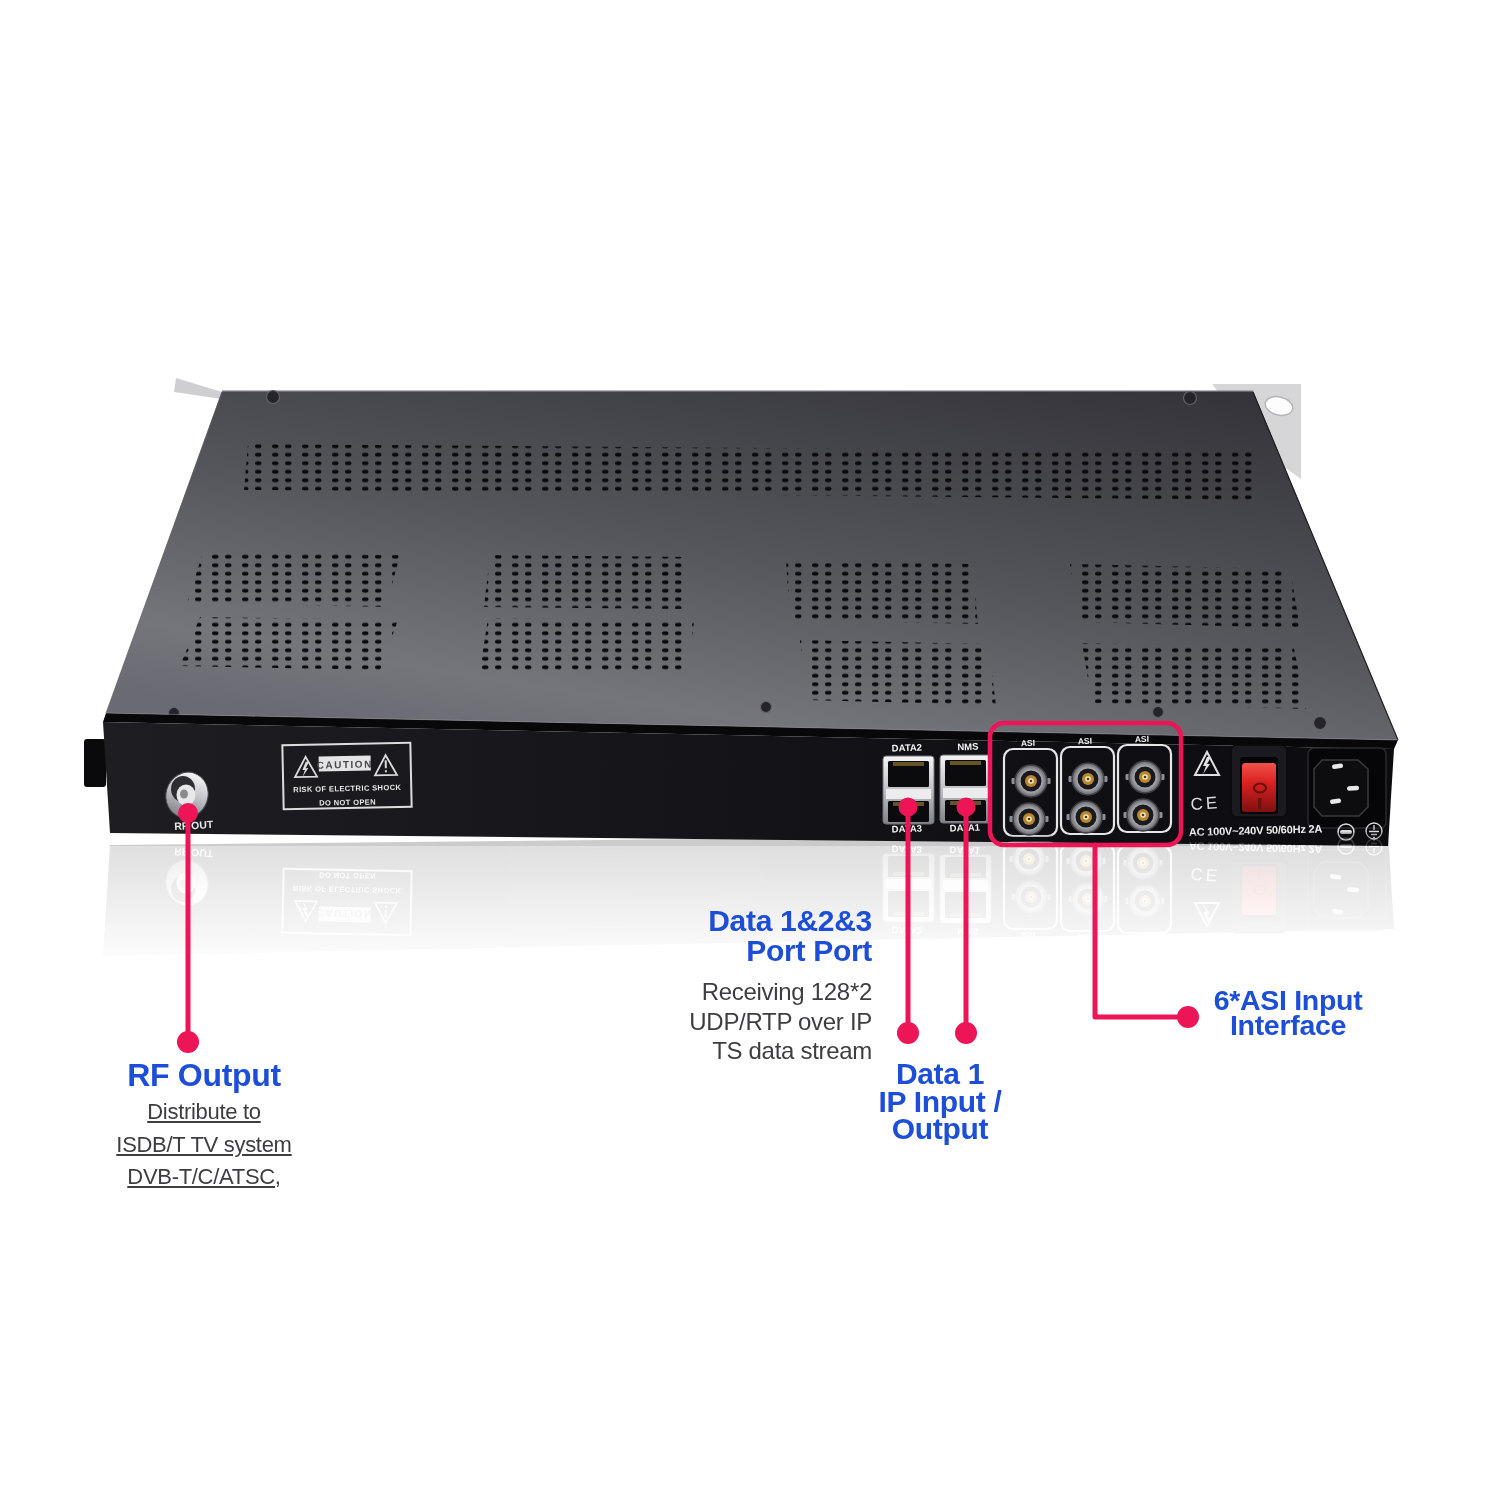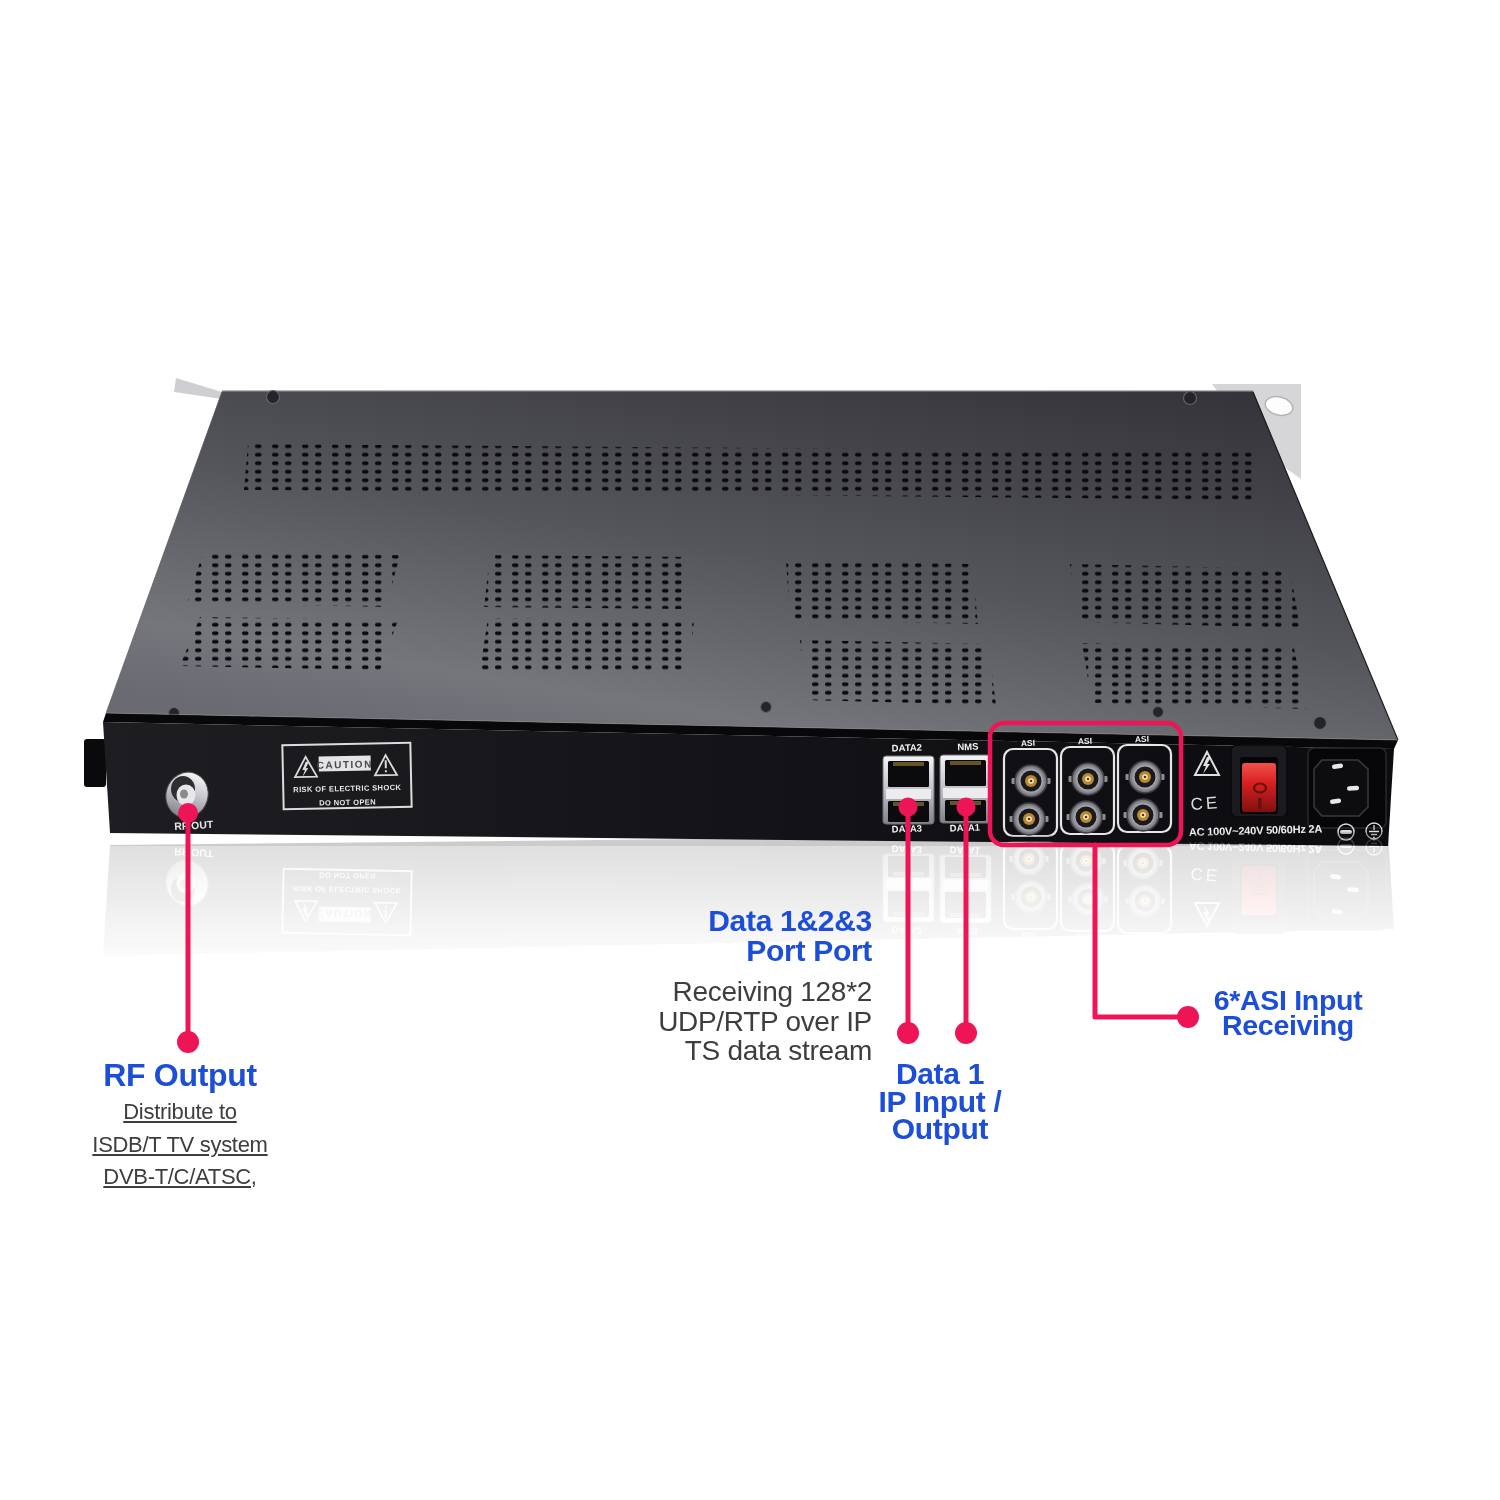--- a/index.html
+++ b/index.html
@@ -2,26 +2,26 @@
 <html><head>
 <meta charset="utf-8">
 <style>
   html,body{margin:0;padding:0;background:#fff;}
   .stage{position:relative;width:1500px;height:1500px;background:#ffffff;overflow:hidden;
          font-family:"Liberation Sans",sans-serif;}
   .stage svg{position:absolute;left:0;top:0;}
   .callout{position:absolute;letter-spacing:-0.3px;}
   .co-title{font-weight:bold;color:#1d4ed8;}
   .co-body{color:#3e3e41;}
-  .co-rf{left:40px;top:1058px;width:280px;text-align:center;}
+  .co-rf{left:64px;top:1058px;width:280px;text-align:center;}
   .co-rf .co-title{font-size:32px;line-height:35px;margin-bottom:3px;}
   .co-rf .co-body{font-size:22px;line-height:32.5px;text-decoration:underline;}
   .co-data123{left:580px;top:906px;width:292px;text-align:right;}
   .co-data123 .co-title{font-size:30px;line-height:30px;}
-  .co-data123 .co-body{font-size:28px;line-height:29.5px;margin-top:11px;}
+  .co-data123 .co-body{font-size:24px;line-height:29.5px;margin-top:11px;}
   .co-data1{left:835px;top:1060px;width:210px;text-align:center;}
   .co-data1 .co-title{font-size:30px;line-height:27.5px;}
   .co-asi{left:1132px;top:988px;width:312px;text-align:center;}
   .co-asi .co-title{font-size:28.5px;line-height:25px;}
   .co-asi .co-body{font-size:28px;line-height:27px;margin-top:9px;}
   svg text{font-family:"Liberation Sans",sans-serif;}
 </style>
 </head>
 <body>
 
@@ -258,17 +258,17 @@
   <div class="co-title">
     <div>Data 1</div>
     <div>IP Input /</div>
     <div>Output</div>
   </div>
 </div>
 
 <div class="callout co-asi">
   <div class="co-title">
     <div>6*ASI Input</div>
-    <div>Receiving</div>
+    <div>Interface</div>
   </div>
 </div>
 
 </div>
 
 </body></html>

